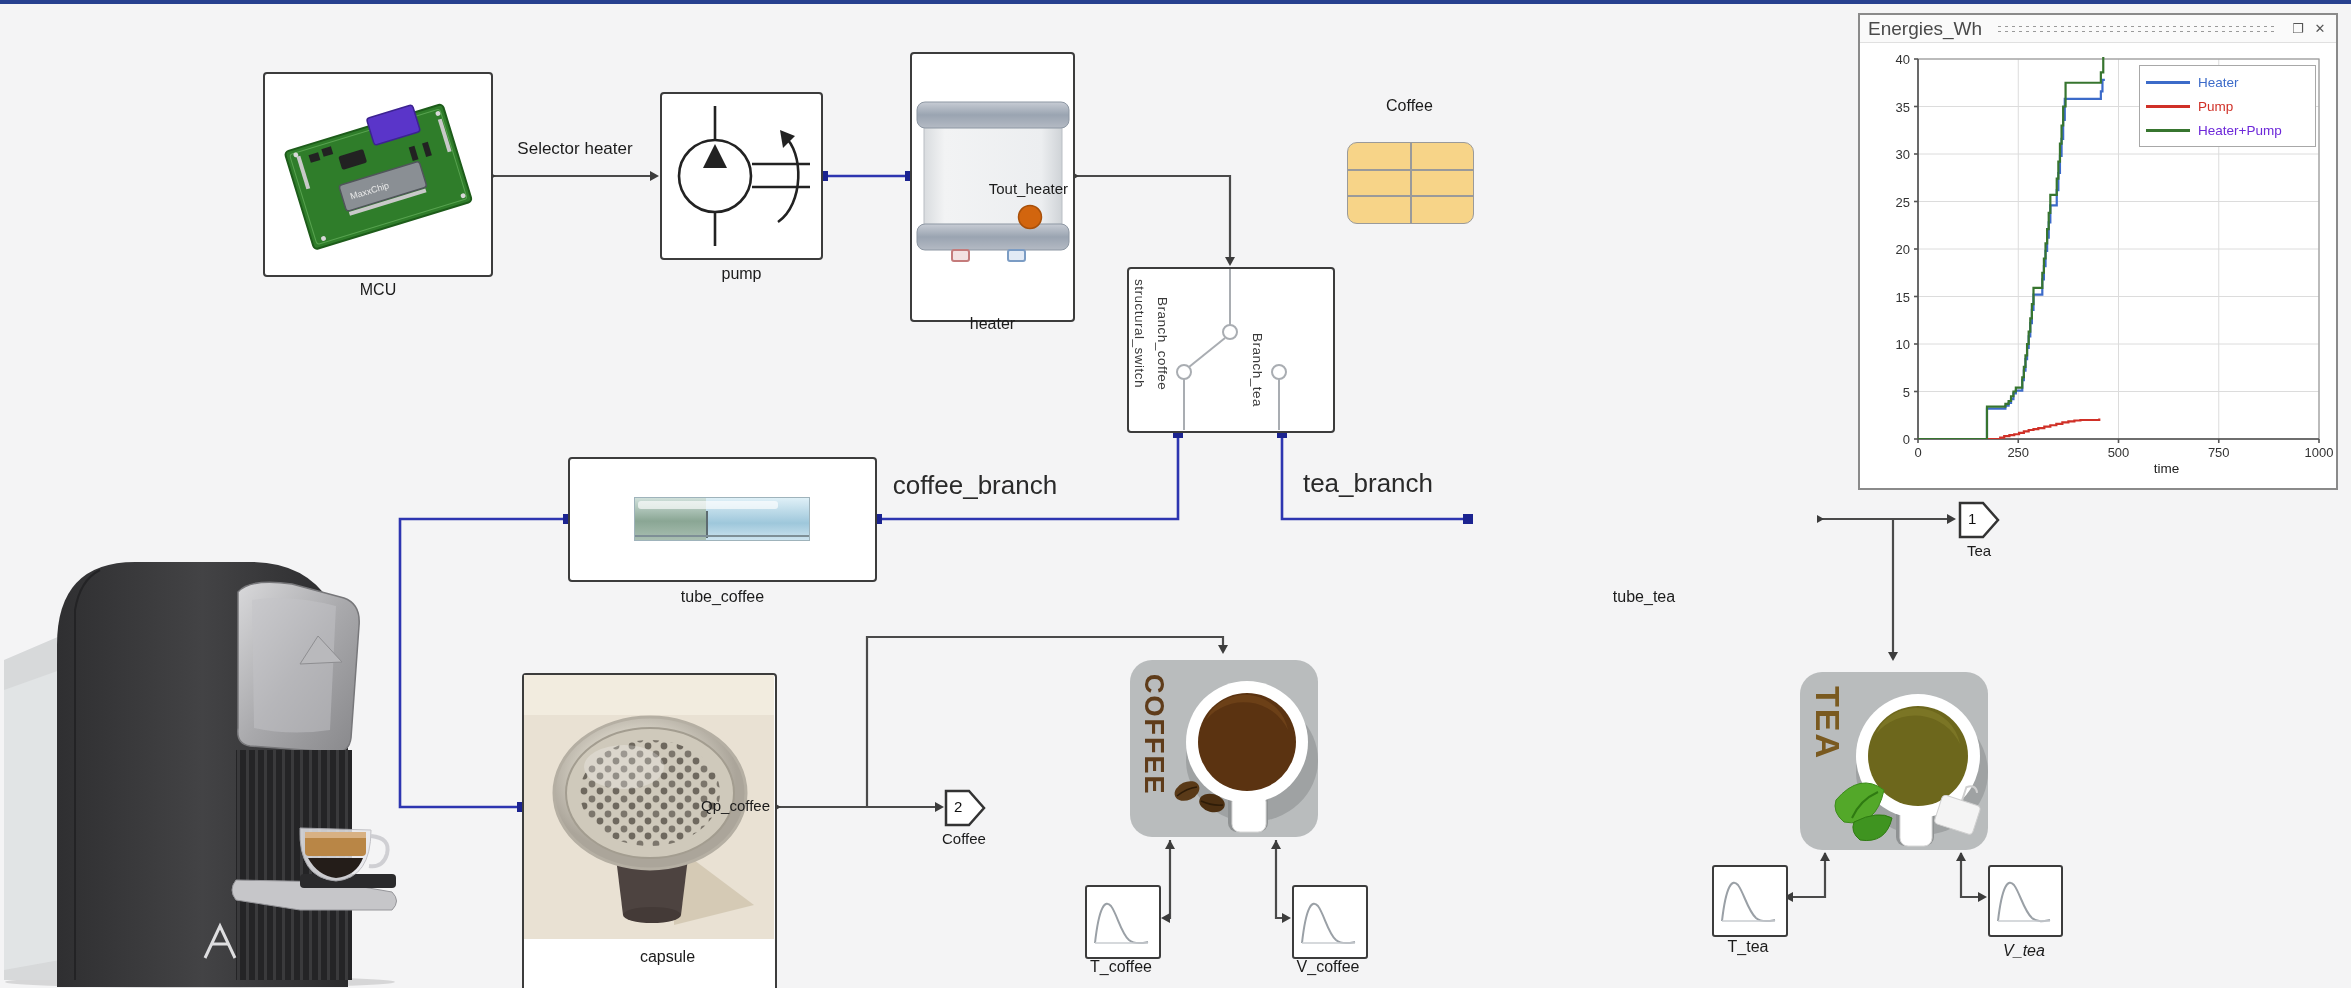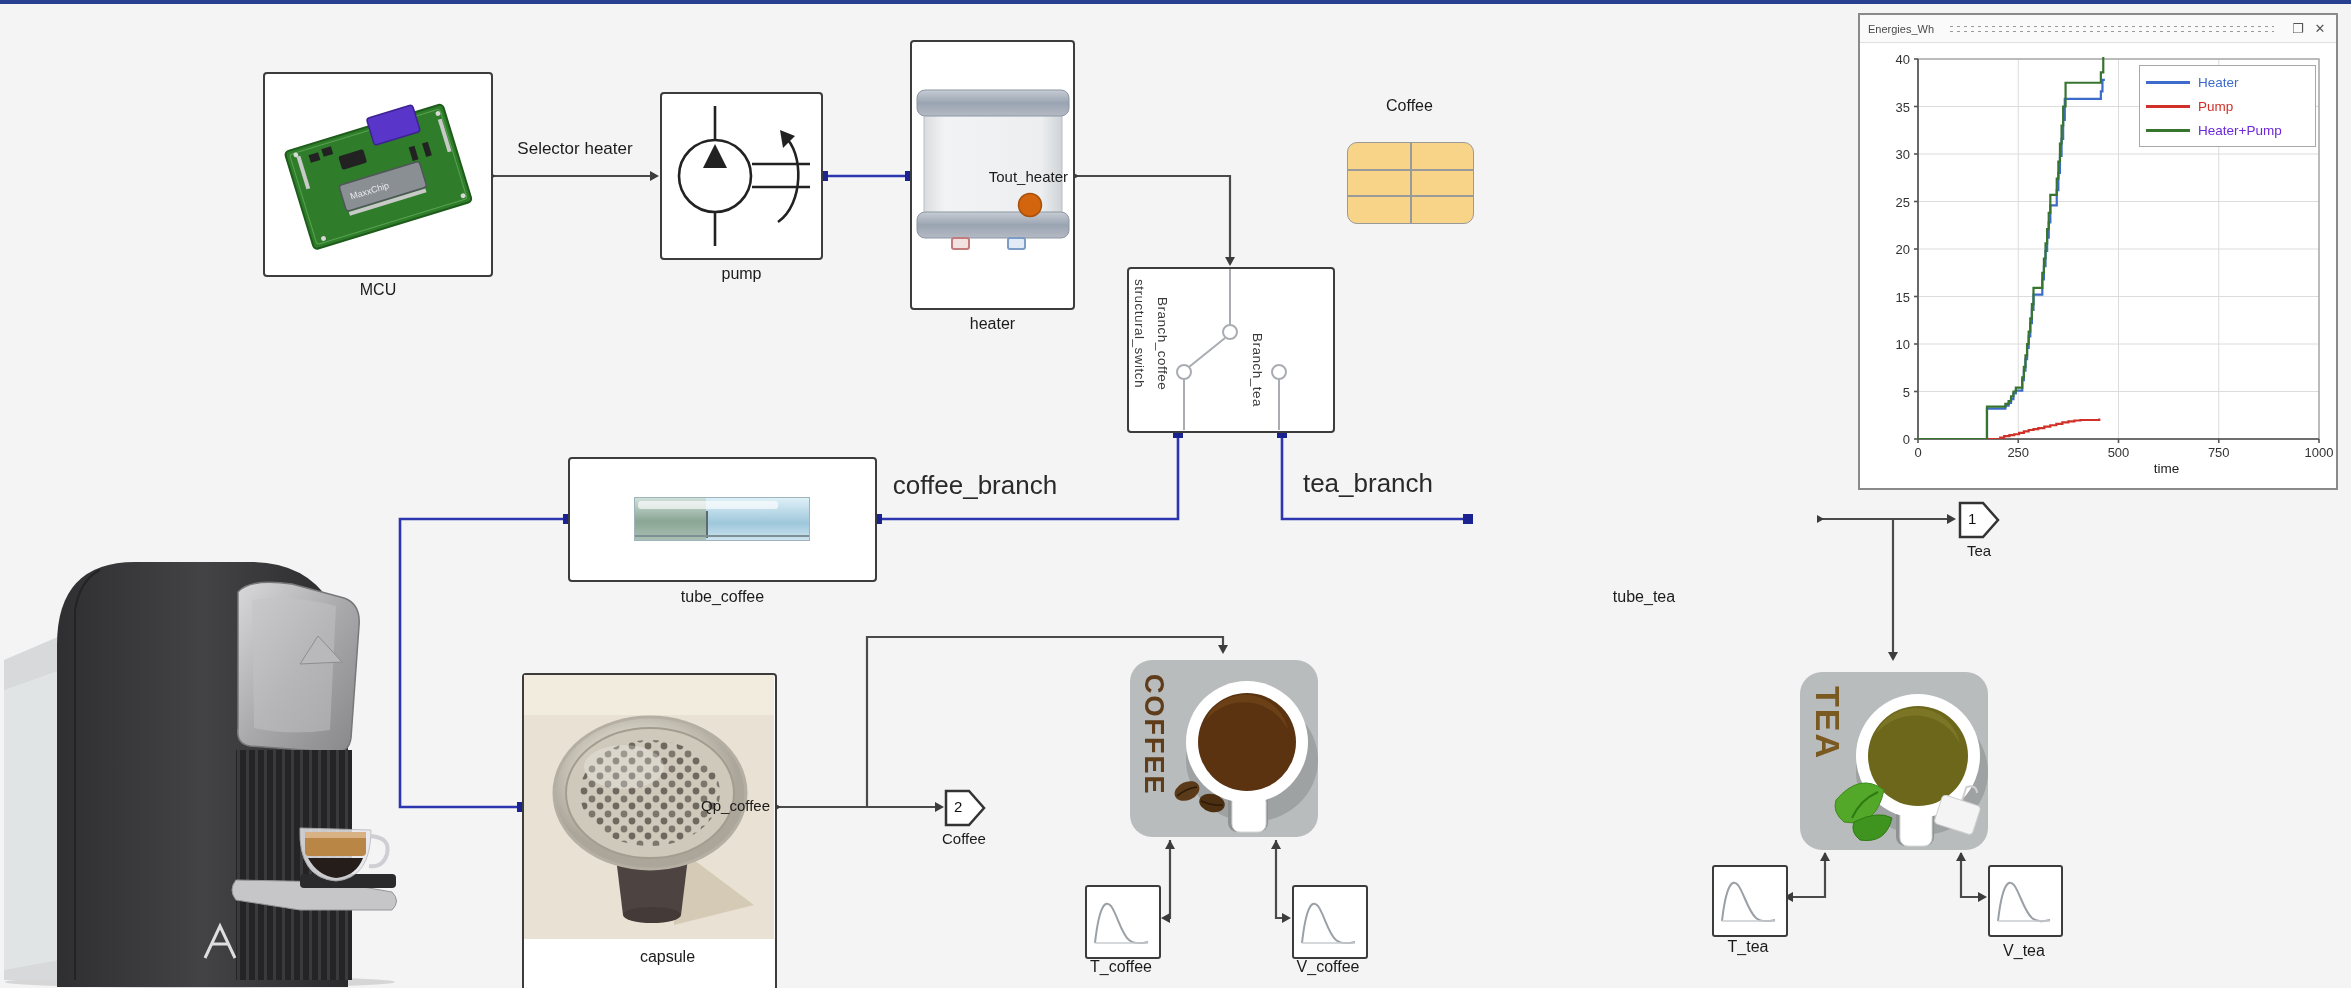--- a/index.html
+++ b/index.html
@@ -30,21 +30,21 @@
   .cup-panel{position:absolute;background:#b9bcbd;border-radius:22px;z-index:2;}
   .cup-word{position:absolute;left:8px;top:14px;writing-mode:vertical-rl;font-size:27px;font-weight:bold;letter-spacing:2px;z-index:3;}
   
   .scope{position:absolute;background:#fff;border:2.5px solid #3c3c3c;border-radius:3px;z-index:2;}
   
   .outport{position:absolute;width:42px;height:38px;z-index:2;}
   .outport span{position:absolute;left:10px;top:9px;font-size:15px;color:#111;}
   
   .plotwin{position:absolute;left:1858px;top:13px;width:480px;height:477px;background:#fff;border:2px solid #8a8a8a;box-sizing:border-box;z-index:5;}
   .titlebar{position:absolute;left:0;top:0;width:100%;height:28px;background:#fafafa;border-bottom:1px solid #e0e0e0;display:flex;align-items:center;box-sizing:border-box;padding:0 8px;z-index:6;}
-  .titlebar .ttl{font-size:11px;color:#4a4a4a;margin-right:14px;text-align:center;}
+  .titlebar .ttl{font-size:19px;color:#4a4a4a;margin-right:14px;text-align:center;}
   .titlebar .grip{flex:1;height:12px;background-image:radial-gradient(#9a9a9a 1px, transparent 1.2px);background-size:7px 5px;background-position:0 1px;margin-right:10px;}
   .winbtn{width:16px;height:16px;margin-left:6px;color:#555;font-size:13px;line-height:16px;text-align:center;cursor:pointer;}
   .legend{position:absolute;left:279px;top:50px;width:177px;background:#fff;border:1.5px solid #a8a8a8;box-sizing:border-box;padding:4px 6px;z-index:6;}
   .lrow{display:flex;align-items:center;height:24px;}
   .lrow .sw{width:44px;height:3px;margin-right:8px;}
   .lrow .lname{font-size:13.5px;}
   
   .machine{position:absolute;left:0px;top:540px;z-index:2;}
 </style>
 </head>
@@ -143,21 +143,21 @@
         <line x1="90" y1="70" x2="148" y2="70"></line>
         <line x1="90" y1="93" x2="148" y2="93"></line>
         <path d="M116,128 C142,110 142,58 122,42"></path>
       </g>
       <polygon points="53,50 41,74 65,74" fill="#222"></polygon>
       <polygon points="118,36 133,42 121,54" fill="#222"></polygon>
     </svg>
   </div>
   <div class="blabel" style="left:660px;top:265px;width:163px;">pump</div>
 
-  <div class="block" style="left:910px;top:40px;width:165px;height:270px;">
+  <div class="block" style="left:910px;top:52px;width:165px;height:270px;">
     <svg width="160" height="265" viewBox="0 0 160 265">
       <defs>
         <linearGradient id="capG" x1="0" y1="0" x2="0" y2="1">
           <stop offset="0" stop-color="#c7ccd4"></stop>
             <stop offset=".5" stop-color="#9aa4b1"></stop>
             <stop offset="1" stop-color="#b4bac4"></stop>
         </linearGradient>
         <linearGradient id="bodyG" x1="0" y1="0" x2="1" y2="0">
           <stop offset="0" stop-color="#d9dcdf"></stop>
             <stop offset=".15" stop-color="#f2f3f4"></stop>
@@ -318,21 +318,21 @@
       </svg>
   </div>
   <div class="blabel" style="left:1698px;top:938px;width:100px;">T_tea</div>
 
   <div class="scope" style="left:1988px;top:865px;width:71px;height:68px;">
     <svg width="66" height="63" viewBox="0 0 66 63">
         <path d="M8,54 C12,19 18,11 24,18 C30,26 34,44 42,51 C48,56 55,54 60,53" stroke="#9aa0a6" stroke-width="2" fill="none"></path>
         <path d="M8,54 H60" stroke="#c9ccd0" stroke-width="1.5" fill="none"></path>
       </svg>
   </div>
-  <div class="blabel" style="left:1974px;top:942px;width:100px;">V_tea</div>
+  <div class="blabel" style="left:1974px;top:942px;width:100px;font-style:italic;">V_tea</div>
 
   <svg class="machine" width="420" height="448" viewBox="0 0 420 448">
     <defs>
       <linearGradient id="silverG" x1="0" y1="0" x2="1" y2="1">
         <stop offset="0" stop-color="#d9d9db"></stop>
           <stop offset=".5" stop-color="#a9a9ac"></stop>
           <stop offset="1" stop-color="#87878a"></stop>
       </linearGradient>
       <linearGradient id="bodyDark" x1="0" y1="0" x2="1" y2="0">
         <stop offset="0" stop-color="#2f2f31"></stop>

